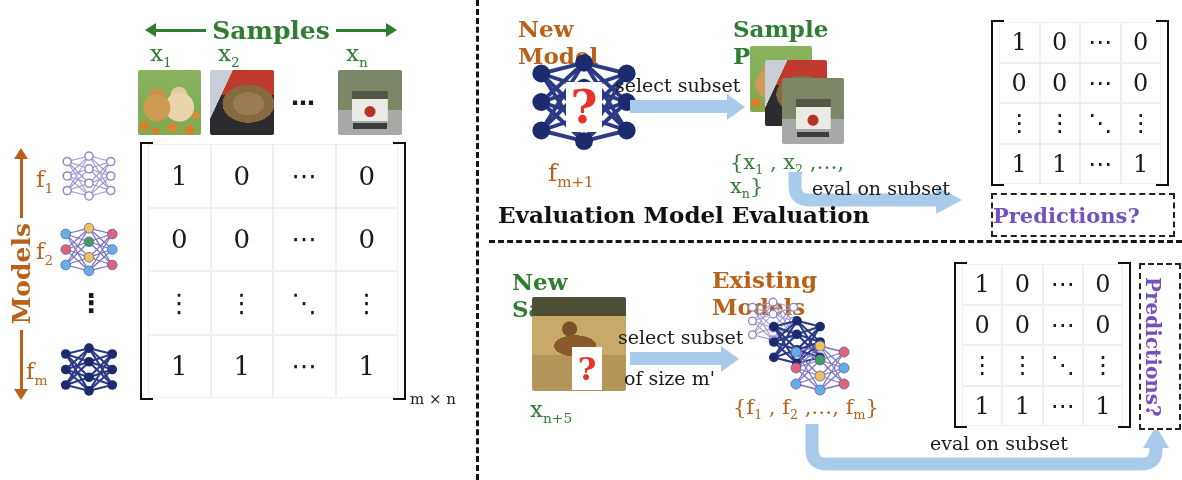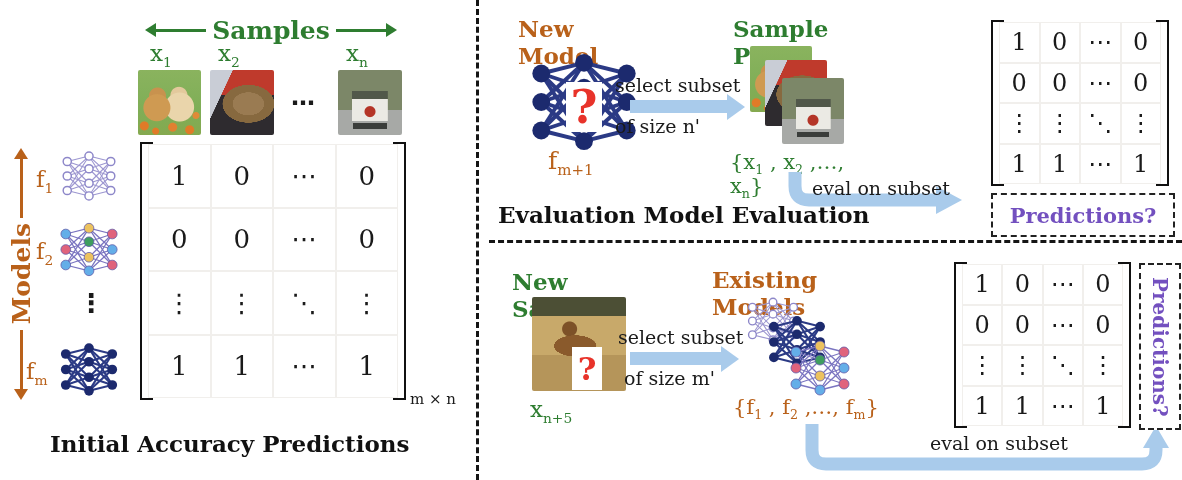--- a/index.html
+++ b/index.html
@@ -6,21 +6,21 @@
   .stage{position:relative;width:1182px;height:480px;background:#ffffff;overflow:hidden;
          font-family:"DejaVu Serif","DejaVu Sans","Liberation Serif",serif;color:#1a1a1a;}
   .abs{position:absolute;}
   .ctr{text-align:left;}
   sub{font-size:60%;line-height:0;}
   
   .green{color:#2e7d30;}
   .orange{color:#b9611a;}
   .purple{color:#7350bf;font-weight:bold;}
   .bold{font-weight:bold;}
-  .t23{font-size:23px;} .t21{font-size:21px;} .t19{font-size:19px;} .t25{font-size:25px;}
+  .t23{font-size:23px;} .t21{font-size:21px;} .t19{font-size:19px;} .t25{font-size:25px;margin-top:12px;}
   
   .div-v{left:476px;top:0;height:480px;width:0;border-left:3px dashed #151515;}
   .div-h{left:489px;top:240px;width:693px;height:0;border-top:3px dashed #151515;}
   
   .samples-arrow{left:145px;top:15px;width:252px;height:30px;display:flex;align-items:center;}
   .samples-arrow .line{flex:1;height:3px;background:#2e7d30;}
   .tri-l{width:0;height:0;border-top:7px solid transparent;border-bottom:7px solid transparent;border-right:11px solid #2e7d30;}
   .tri-r{width:0;height:0;border-top:7px solid transparent;border-bottom:7px solid transparent;border-left:11px solid #2e7d30;}
   .samples-arrow .lbl{margin:12px 6px;font-weight:bold;font-size:25px;color:#2e7d30;}
   
@@ -35,21 +35,21 @@
                   border:2.5px solid #111;border-right:none;}
   .matrix::after{content:'';position:absolute;right:0;top:0;bottom:0;width:11px;
                  border:2.5px solid #111;border-left:none;}
   .m-grid{position:absolute;left:8px;right:8px;top:2px;bottom:2px;display:grid;
           grid-template-columns:repeat(4,1fr);grid-auto-rows:1fr;}
   .m-cell{display:flex;align-items:center;justify-content:center;border:1px solid #f1efec;
           font-family:"DejaVu Serif","DejaVu Sans",serif;}
   .m26 .m-cell{font-size:26px;} .m24 .m-cell{font-size:24px;}
   .dims{font-size:15px;}
   
-  .pbox{border:2px dashed #222;display:flex;align-items:center;justify-content:center;background:#fff;}
+  .pbox{border:2px dashed #222;display:flex;align-items:center;background:#fff;}
   .pbox-v .lbl{writing-mode:vertical-rl;font-size:20px;}
   
   .harrow{position:absolute;height:13px;background:#a9cbeb;}
   .harrow::after{content:'';position:absolute;right:-17px;top:-6.5px;width:0;height:0;
                  border-top:13px solid transparent;border-bottom:13px solid transparent;border-left:18px solid #a9cbeb;}
   
   .photo{position:absolute;border-radius:2px;}
   .ph-puppies{background:
     radial-gradient(circle at 30% 58%, #cf9a52 0 13px, transparent 14px),
     radial-gradient(circle at 31% 40%, #c8924e 0 8px, transparent 9px),
@@ -220,37 +220,35 @@
         <div class="m-cell">⋱</div>
         <div class="m-cell">⋮</div>
         <div class="m-cell">1</div>
         <div class="m-cell">1</div>
         <div class="m-cell">⋯</div>
         <div class="m-cell">1</div>
       </div>
   </div>
   <span class="abs dims" style="left:410px;top:390px;">m × n</span>
 
-  <div class="abs ctr caption" style="left:50px;top:430px;width:430px;">Initial Accuracy Predictions</div>
 
   <div class="abs div-v"></div>
   <div class="abs div-h"></div>
 
   <div class="abs ctr bold t23 orange" style="left:518px;top:15px;width:135px;">New Model</div>
 
   <svg class="net" style="left:527px;top:52px;" width="114" height="100">
       <use href="#net-navy"></use>
     </svg>
   <div class="qbox" style="left:566px;top:82px;width:36px;height:50px;font-size:46px;">?</div>
 
   <span class="abs ctr orange t25" style="left:548px;top:146px;width:75px;"><span>f</span><sub>m+1</sub></span>
 
   <div class="abs ctr t19" style="left:615px;top:74px;width:140px;">select subset</div>
   <div class="harrow" style="left:630px;top:100px;width:98px;"></div>
-  <div class="abs ctr t19" style="left:615px;top:115px;width:130px;">of size n'</div>
 
   <div class="abs ctr bold t23 green" style="left:733px;top:15px;width:140px;">Sample Pool</div>
   <div class="photo ph-puppies" style="left:750px;top:46px;width:62px;height:66px;z-index:1;"></div>
   <div class="photo ph-cat" style="left:765px;top:60px;width:62px;height:66px;z-index:2;"></div>
   <div class="photo ph-truck" style="left:782px;top:78px;width:62px;height:66px;z-index:3;"></div>
 
   <div class="abs ctr green t21" style="left:730px;top:150px;width:150px;"><span>{x</span><sub>1</sub><span> , x</span><sub>2</sub><span> ,…, x</span><sub>n</sub><span>}</span></div>
 
   <svg class="curve" style="left:786px;top:172px;" width="190" height="50">
     <path d="M 9 0 L 9 14 Q 9 28 23 28 L 152 28" stroke="#a9cbeb" stroke-width="13" fill="none"></path>

